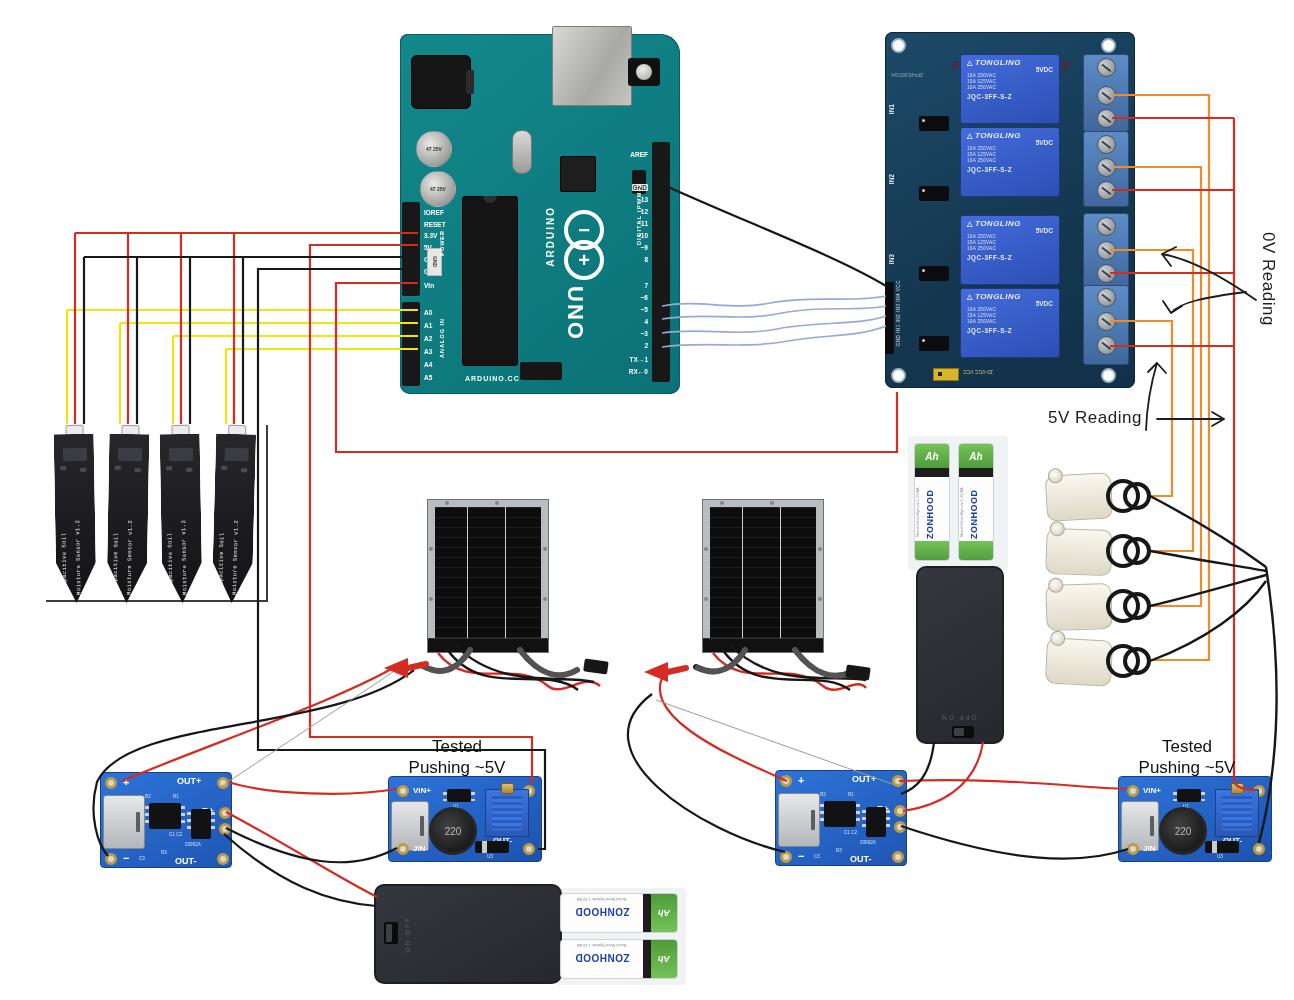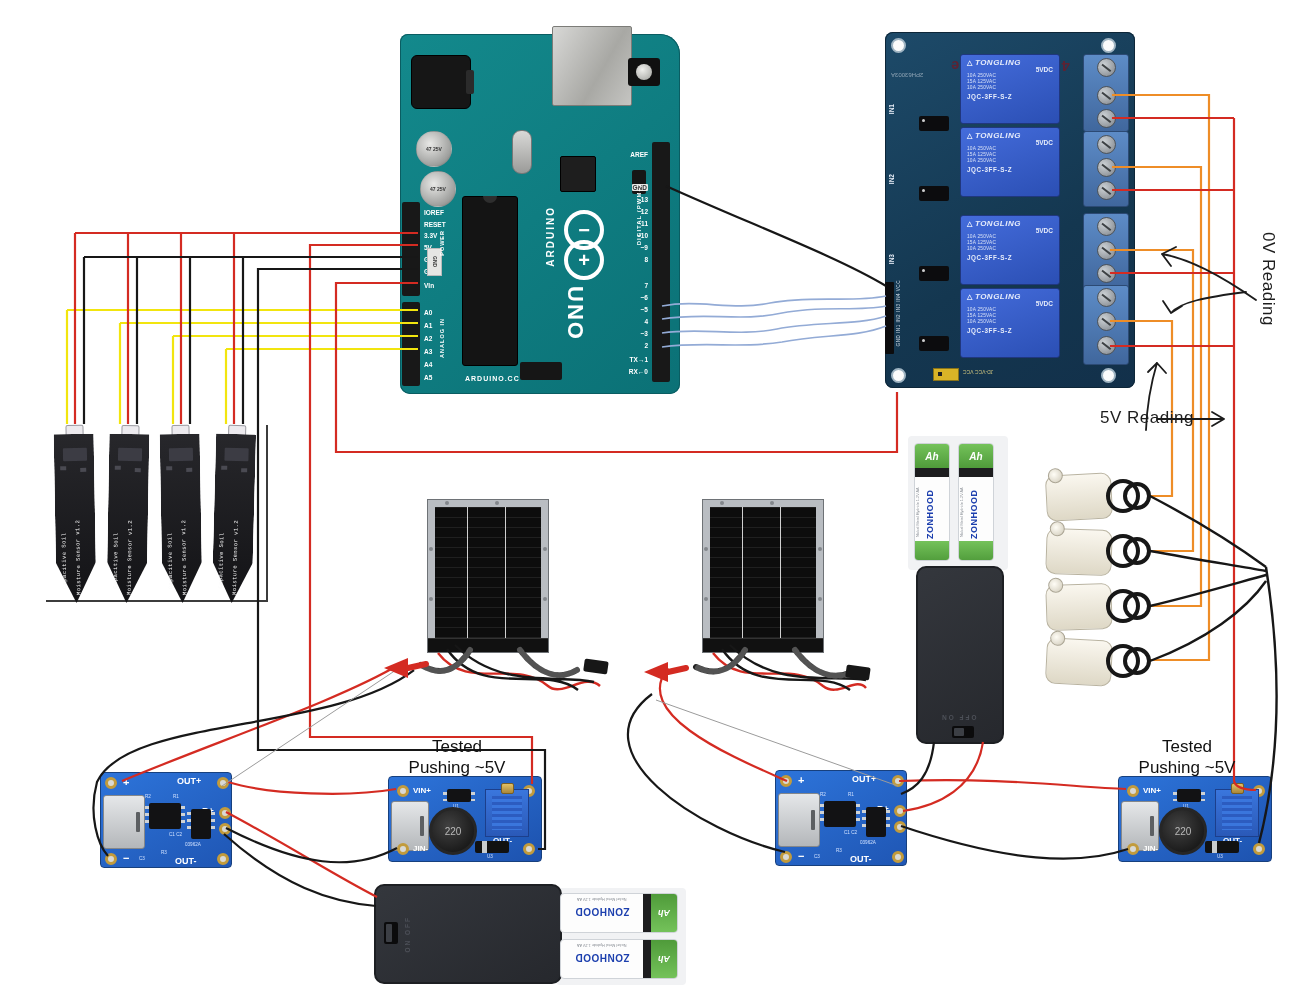--- a/index.html
+++ b/index.html
@@ -584,21 +584,21 @@
 
     <g fill="none" stroke="#1c1c1c" stroke-width="1.8" stroke-linecap="round">
       <path d="M1256,300 C1216,272 1186,258 1162,254 M1162,254 L1176,247 M1162,254 L1171,266"></path>
       <path d="M1246,292 C1206,297 1180,302 1171,313 M1171,313 L1163,301 M1171,313 L1182,306"></path>
       <path d="M1157,419 H1224 M1224,419 L1212,412 M1224,419 L1212,426"></path>
       <path d="M1146,430 C1147,404 1151,383 1157,363 M1157,363 L1148,372 M1157,363 L1166,373"></path>
     </g>
   </svg>
 
   <span class="note vt" style="left:1258px;top:232px;height:110px;">0V Reading</span>
-  <span class="note" style="left:1100px;top:408px;">5V Reading</span>
+  <span class="note" style="left:1048px;top:408px;">5V Reading</span>
   <div class="note2" style="left:392px;top:736px;">
     <div>Tested</div>
     <div>Pushing ~5V</div>
   </div>
   <div class="note2" style="left:1122px;top:736px;">
     <div>Tested</div>
     <div>Pushing ~5V</div>
   </div>
 
 </div>

